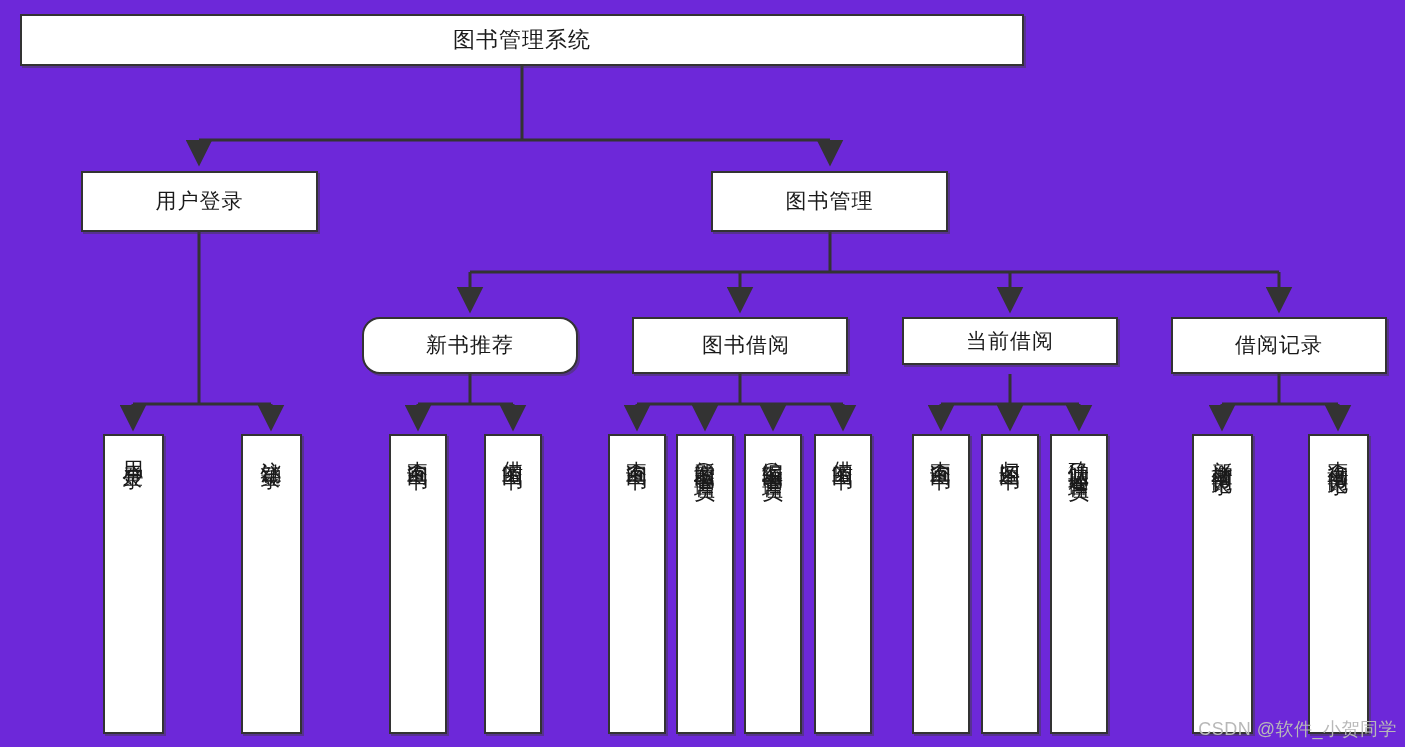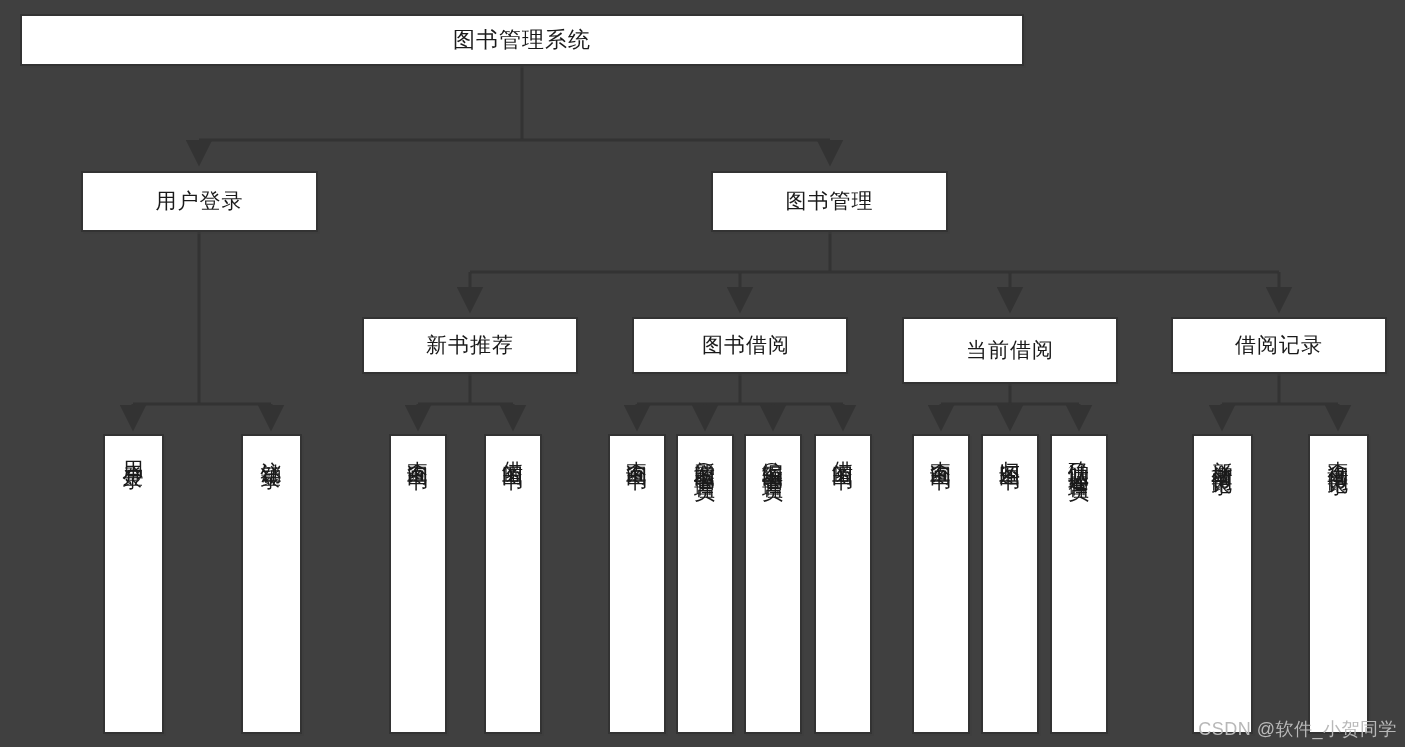--- a/index.html
+++ b/index.html
@@ -7,21 +7,21 @@
     padding: 0;
     background: #ffffff;
   }
   body {
     font-family: "Liberation Sans", "DejaVu Sans", sans-serif;
   }
   #canvas {
     position: relative;
     width: 1405px;
     height: 747px;
-    background: #404040;
+    background: #6d28d9;
     overflow: hidden;
   }
   svg#edges {
     position: absolute;
     left: 0;
     top: 0;
     width: 1405px;
     height: 747px;
     pointer-events: none;
   }
@@ -133,27 +133,27 @@
     <span class="label">图书管理系统</span>
   </div>
 
   <div class="node h" style="left:81px; top:171px; width:237px; height:61px;">
     <span class="label">用户登录</span>
   </div>
   <div class="node h" style="left:711px; top:171px; width:237px; height:61px;">
     <span class="label">图书管理</span>
   </div>
 
-  <div class="node h" style="left:362px; top:317px; width:216px; height:57px;">
+  <div class="node h" style="left:362px; top:317px; width:216px; height:57px;border-radius:18px;">
     <span class="label">新书推荐</span>
   </div>
   <div class="node h" style="left:632px; top:317px; width:216px; height:57px;padding-left:12px;">
     <span class="label">图书借阅</span>
   </div>
-  <div class="node h" style="left:902px; top:317px; width:216px; height:67px;">
+  <div class="node h" style="left:902px; top:317px; width:216px; height:48px;">
     <span class="label">当前借阅</span>
   </div>
   <div class="node h" style="left:1171px; top:317px; width:216px; height:57px;">
     <span class="label">借阅记录</span>
   </div>
 
   <div class="node v" style="left:103px; top:434px; width:61px; height:300px;">
     <span class="label">用户登录</span>
   </div>
   <div class="node v" style="left:241px; top:434px; width:61px; height:300px;">

